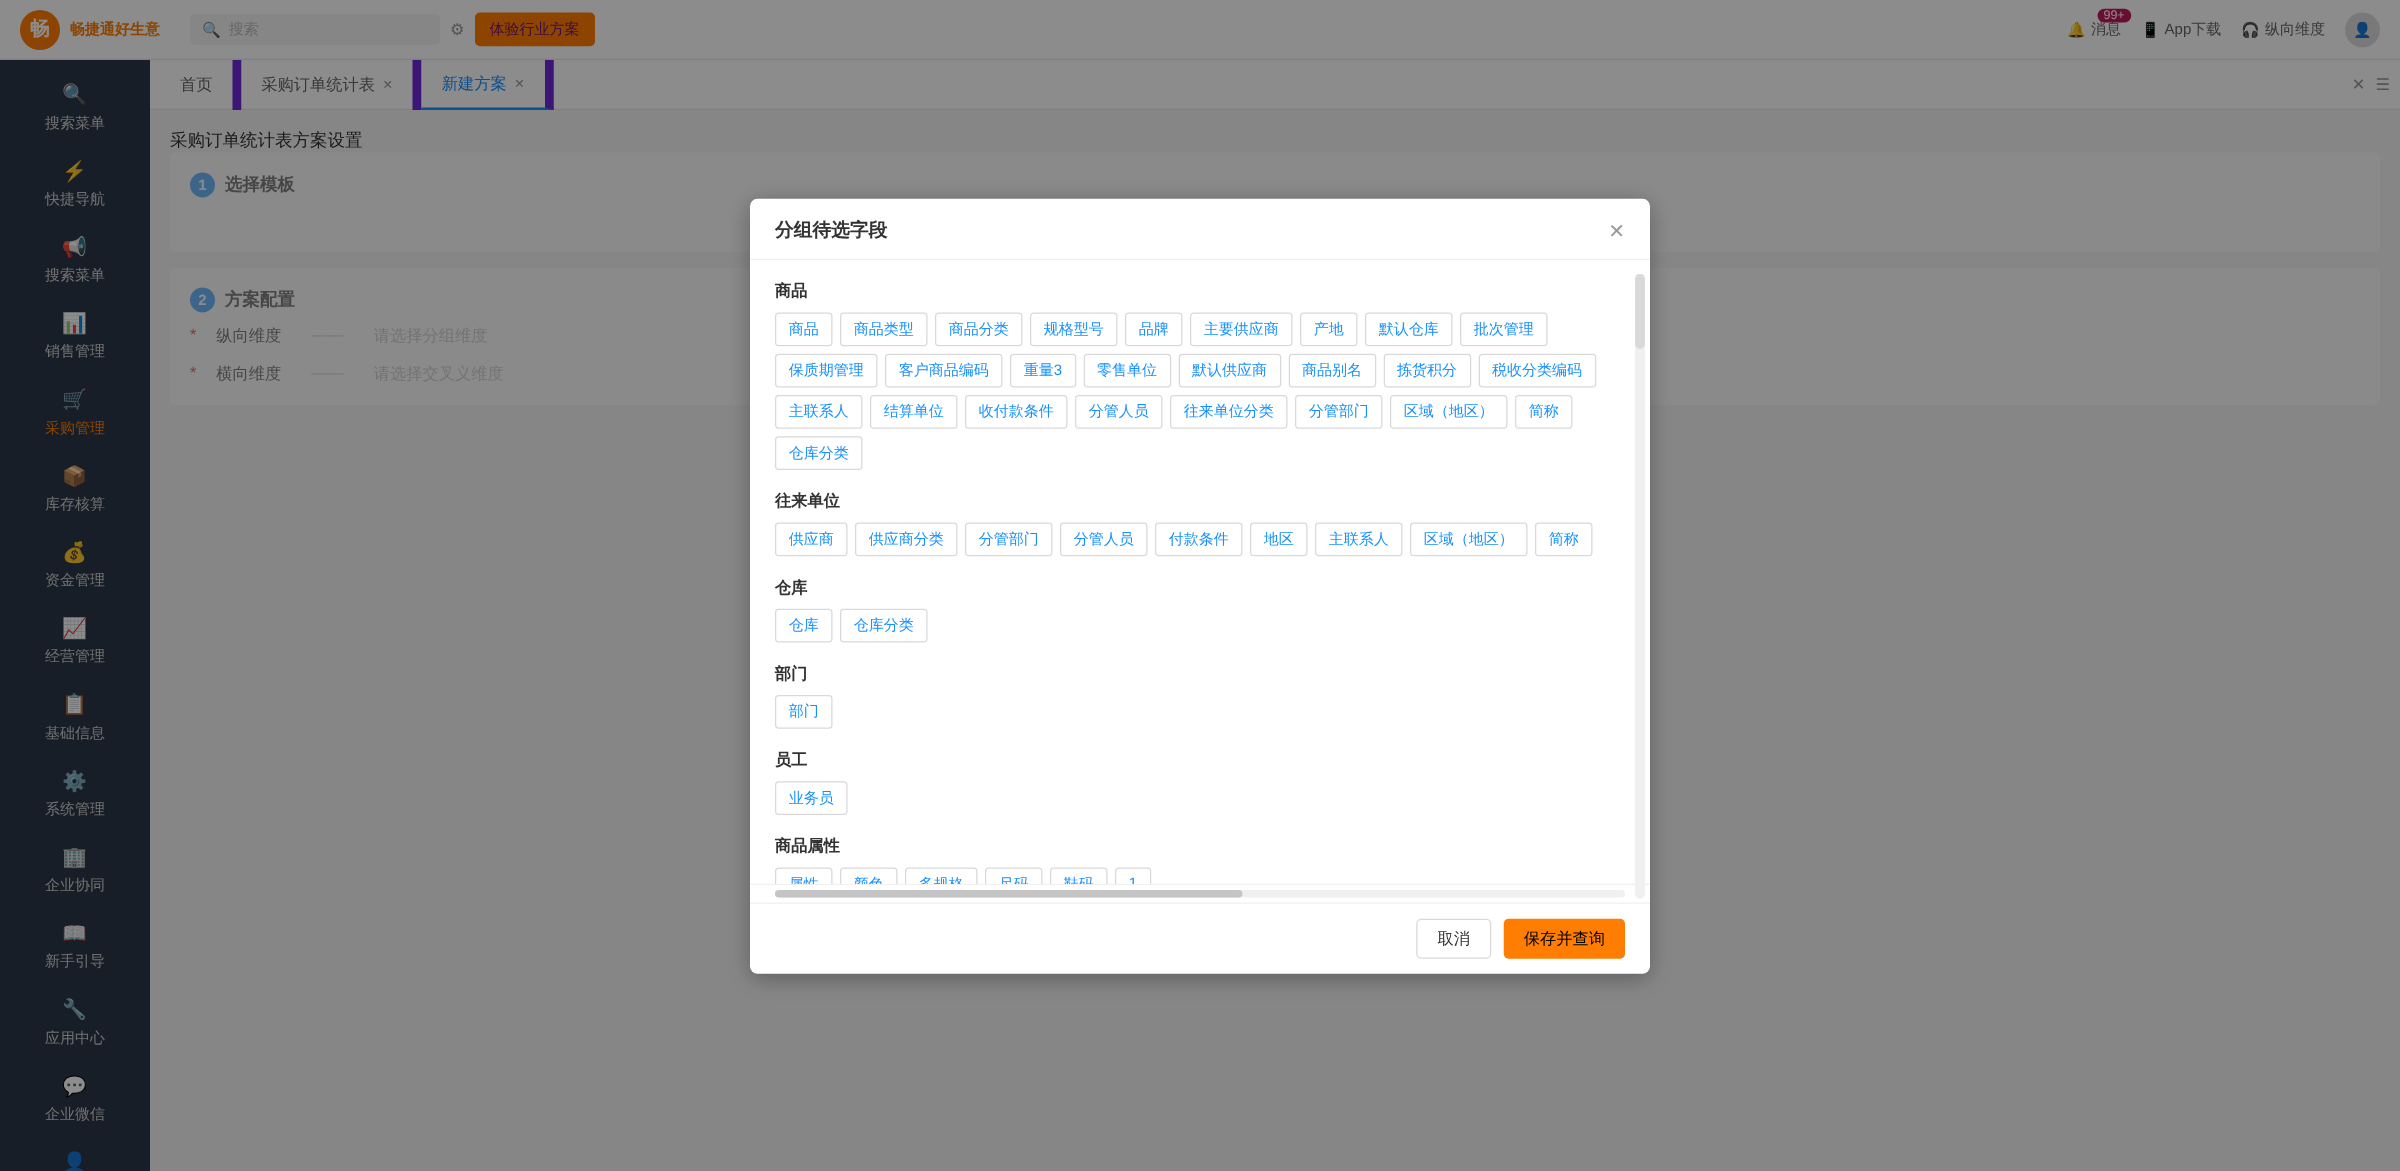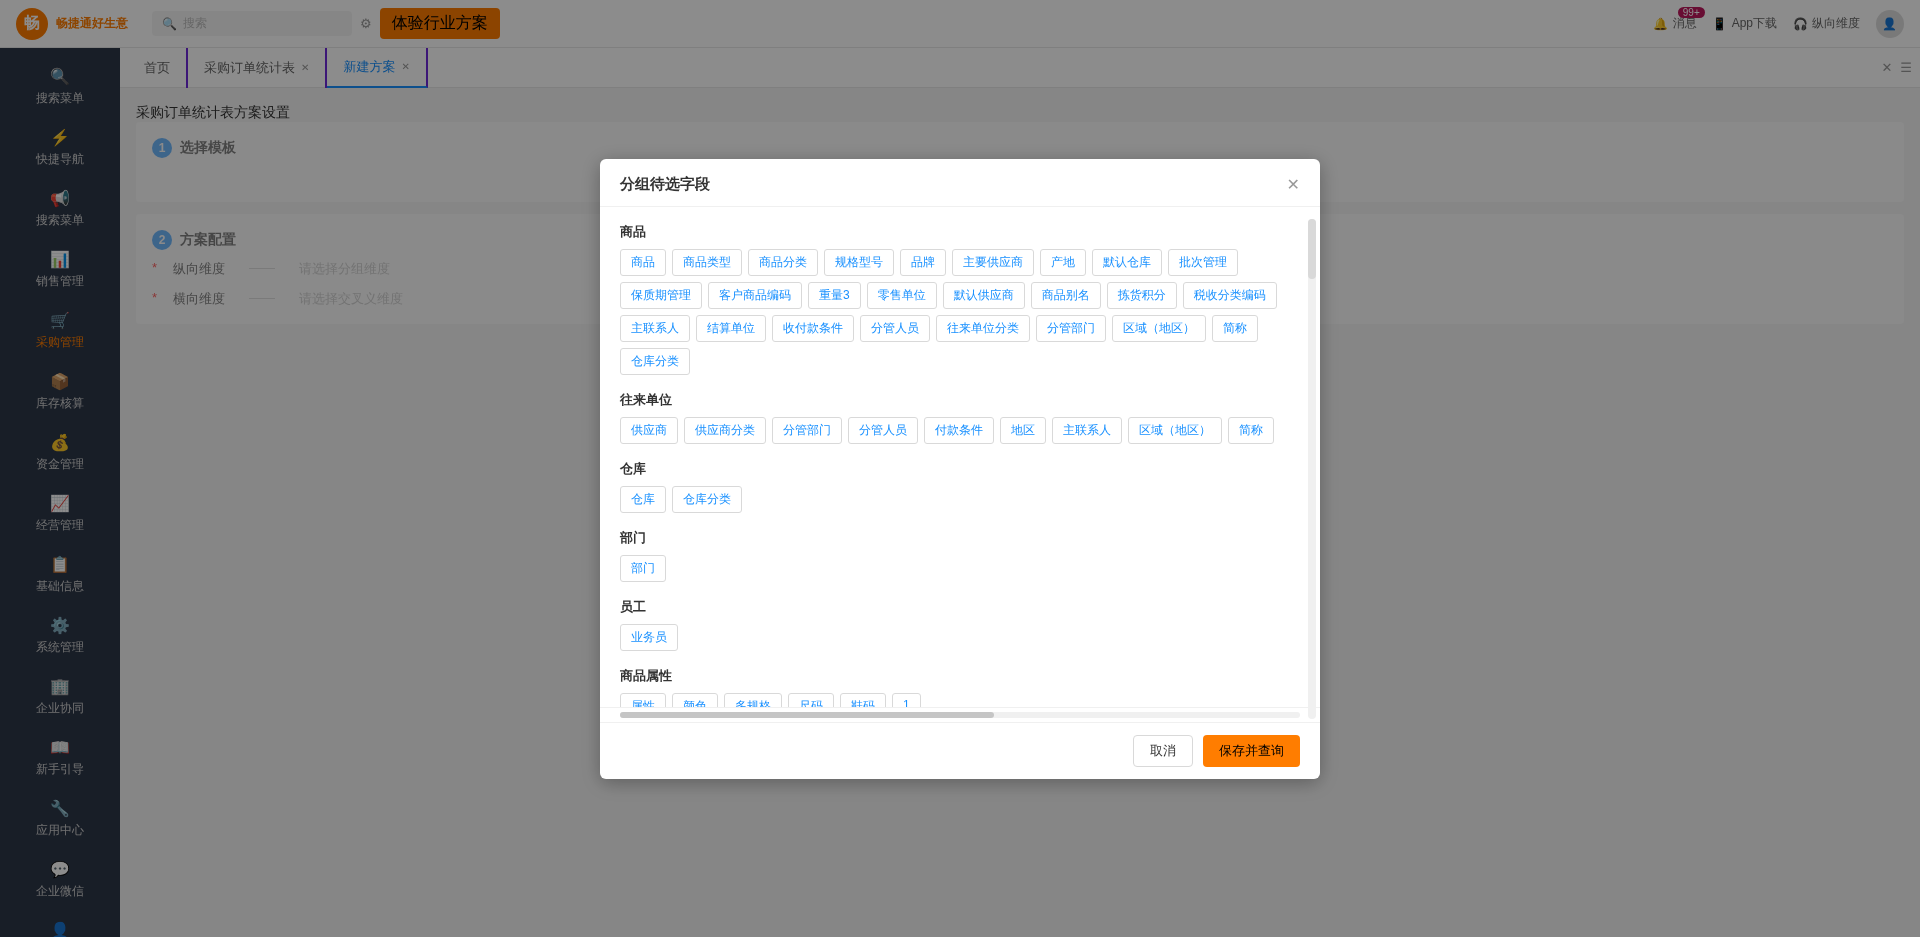--- a/index.html
+++ b/index.html
@@ -36,25 +36,25 @@
       display: flex; align-items: center;
       background: #f5f5f5;
       border-radius: 4px;
       padding: 4px 10px;
       width: 200px;
       margin-left: 16px;
       color: #999; font-size: 12px;
     }
     .header-btn {
       background: #ff7d00;
-      color: #000000;
+      color: #701a75;
       border: none;
       border-radius: 4px;
       padding: 5px 12px;
-      font-size: 16px;
+      font-size: 12px;
       cursor: pointer;
       margin-left: 8px;
     }
     .header-right {
       margin-left: auto;
       display: flex;
       align-items: center;
       gap: 16px;
       font-size: 12px;
       color: #666;
@@ -112,21 +112,21 @@
       padding: 0 8px;
       z-index: 89;
     }
     .tab-item {
       padding: 0 16px;
       height: 40px;
       display: flex; align-items: center;
       font-size: 13px;
       cursor: pointer;
       color: #666;
-      border-right: 2px solid #6d28d9;
+      border-right: 7px solid #6d28d9;
       gap: 6px;
     }
     .tab-item.active {
       color: #1890ff;
       border-bottom: 2px solid #1890ff;
     }
     .tab-close {
       font-size: 10px;
       color: #999;
       cursor: pointer;

